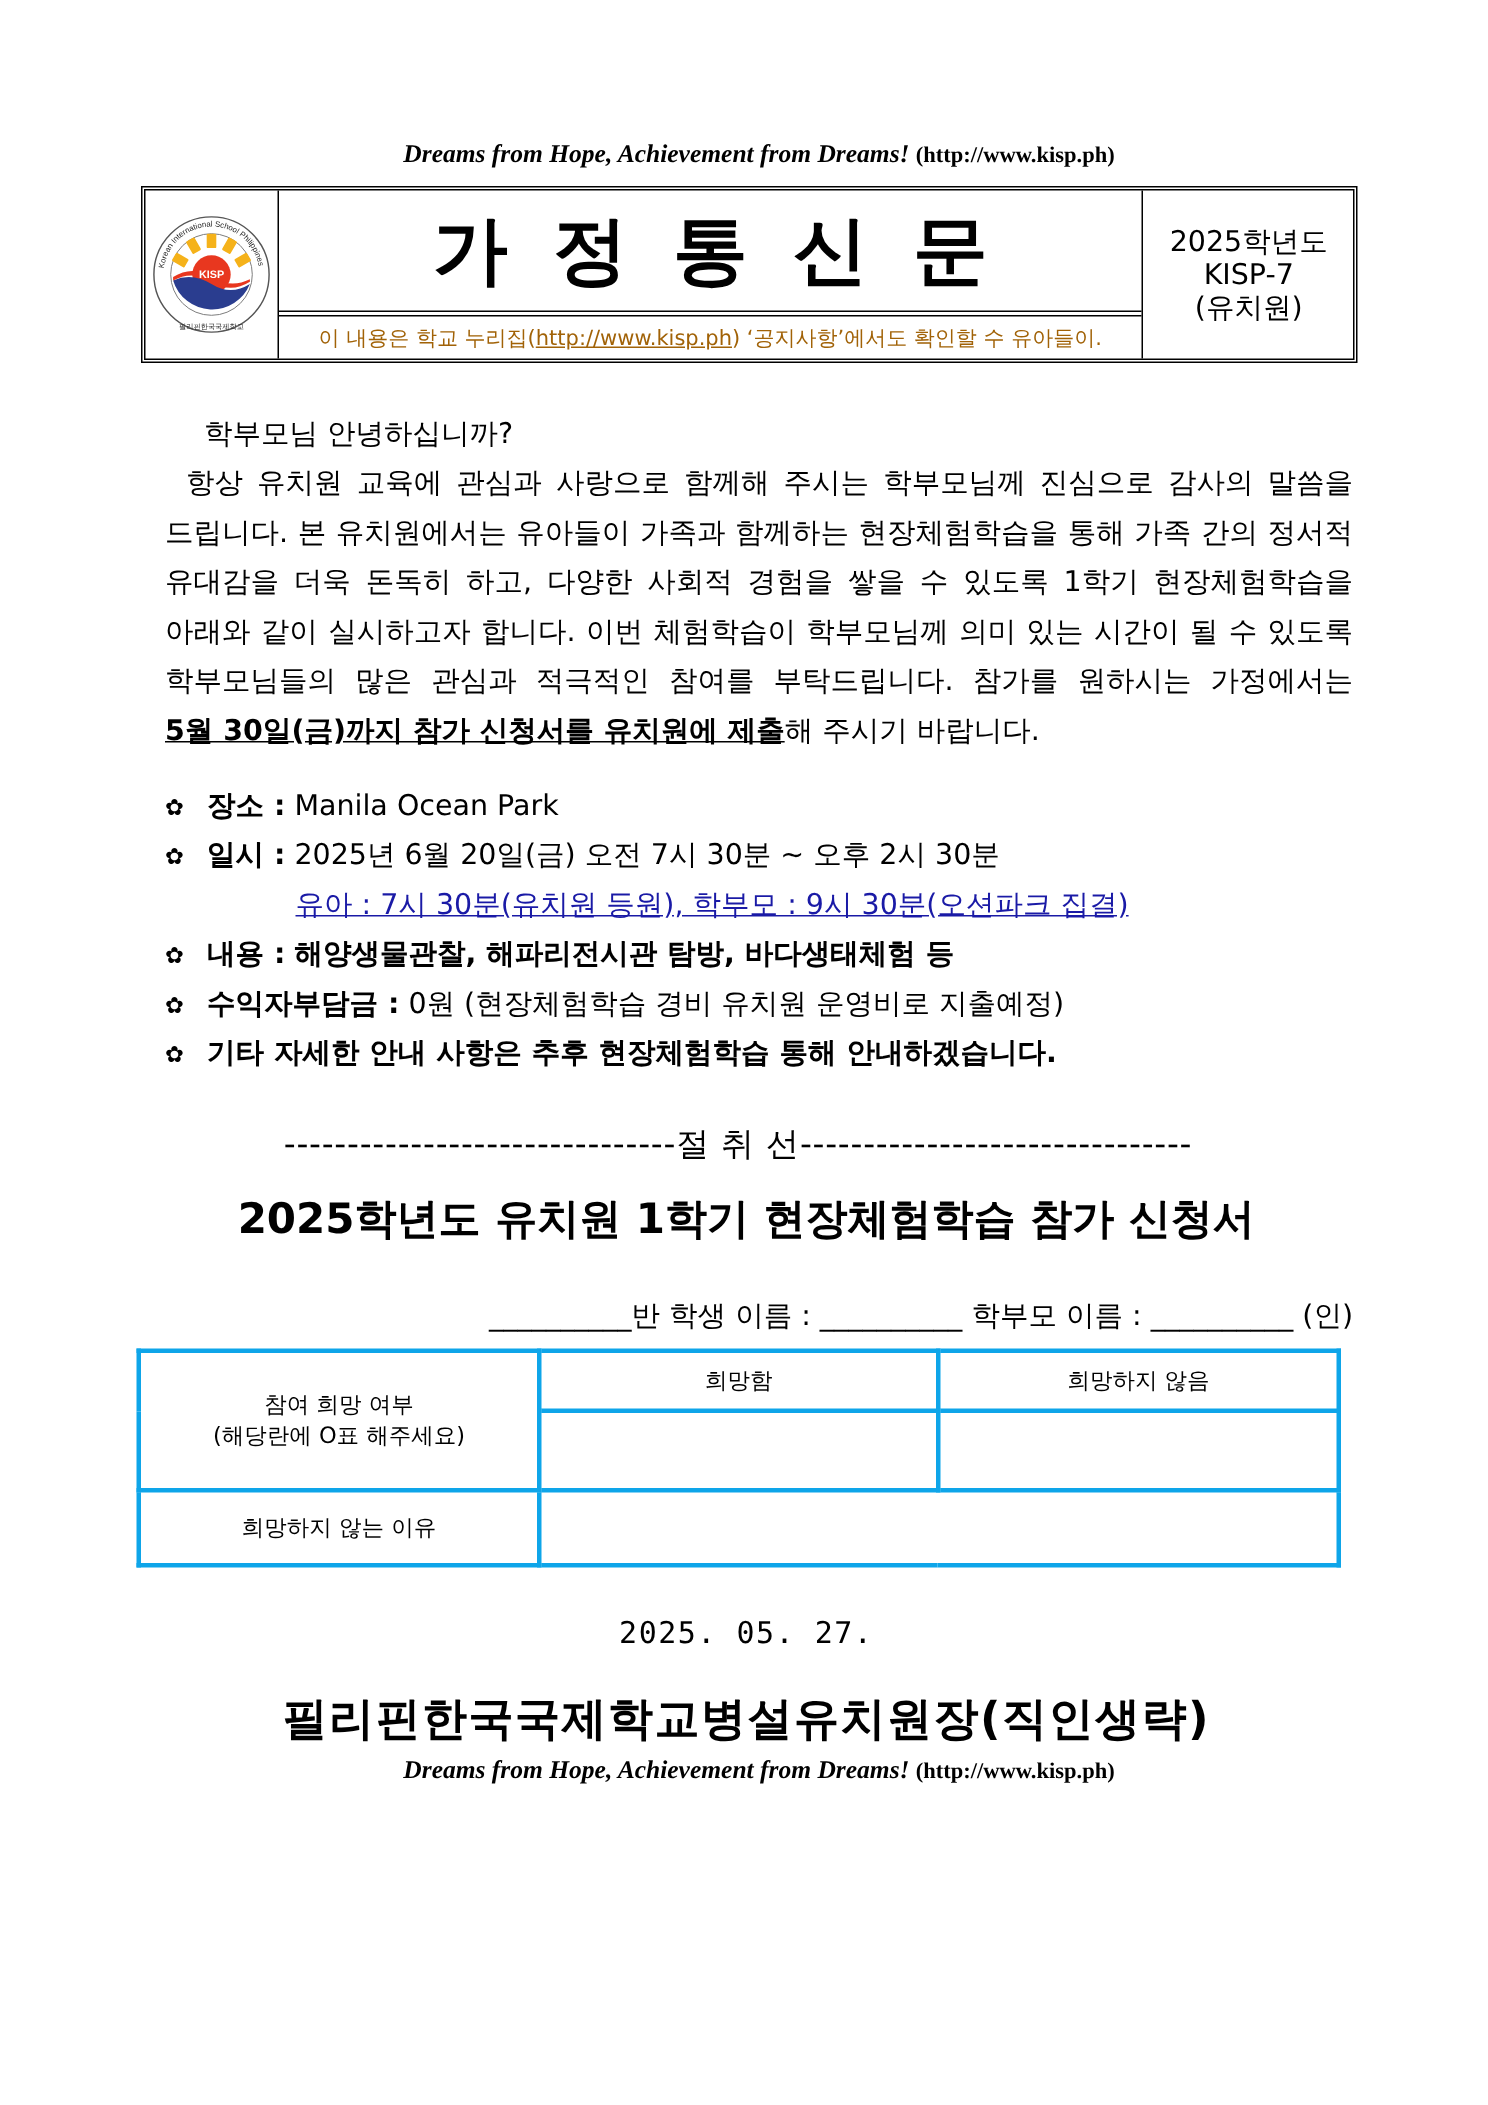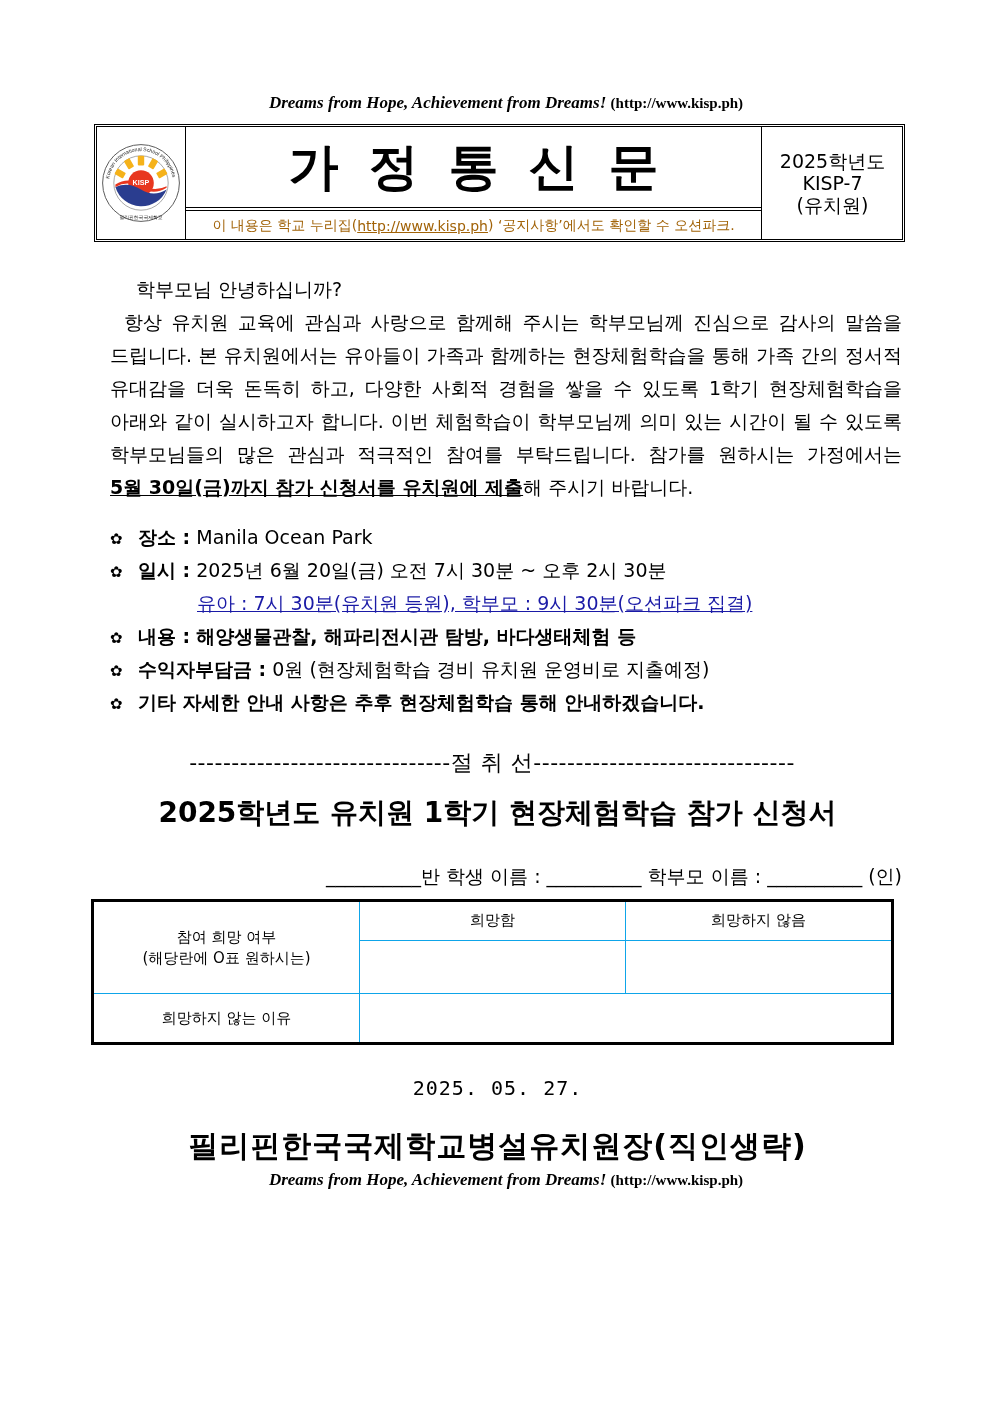--- a/index.html
+++ b/index.html
@@ -71,21 +71,21 @@
       position: absolute; left: 0; width: 995px; text-align: center;
       font-size: 28px; font-weight: bold; white-space: nowrap;
     }
     .signline { position: absolute; left: 205px; width: 697px; font-size: 19px; white-space: nowrap; text-align: right; }
 
     table.app {
       position: absolute; left: 91px; top: 899px; width: 803px; height: 145px;
       border-collapse: collapse; border: 3px solid #000;
     }
     table.app td {
-      border: 1px solid #0ea5e9; text-align: center; vertical-align: middle;
+      border: 3px solid #0ea5e9; text-align: center; vertical-align: middle;
       font-size: 15px; line-height: 21px; padding: 0;
     }
 
     .date { position: absolute; left: 0; width: 995px; text-align: center; font-size: 20px; letter-spacing: 1px; font-family: "DejaVu Sans Mono", "Liberation Mono", monospace; }
     .signer { position: absolute; left: 0; width: 995px; text-align: center; font-size: 30px; font-weight: bold; white-space: nowrap; letter-spacing: 1px; }
   </style>
 </head>
 <body>
 
 <div class="motto" style="top:93px;">
@@ -114,21 +114,21 @@
       <path id="ringpath" d="M10 50 A40 40 0 0 1 90 50" fill="none"></path>
       <text font-size="6.5" fill="#222" font-family="Liberation Sans, sans-serif"><textPath href="#ringpath" startOffset="4%">Korean International School Philippines</textPath></text>
     </svg>
   </div>
 
   <div class="hdr-title">가정통신문</div>
   <div class="hdr-sep"></div>
   <div class="hdr-notice">
     <span>이 내용은 학교 누리집(</span>
       <span class="u">http://www.kisp.ph</span>
-      <span>) ‘공지사항’에서도 확인할 수 오션파크.</span>
+      <span>) ‘공지사항’에서도 확인할 수 유아들이.</span>
   </div>
 
   <div class="hdr-right">
     <div>2025학년도</div>
     <div>KISP-7</div>
     <div>(유치원)</div>
   </div>
 </div>
 
 <div class="line" style="top:276px; left:136px;">학부모님 안녕하십니까?</div>
@@ -174,21 +174,21 @@
 <table class="app">
   <colgroup>
     <col style="width:268px">
     <col style="width:267px">
     <col style="width:268px">
   </colgroup>
   <tbody>
       <tr style="height:40px;">
     <td rowspan="2">
       <div>참여 희망 여부</div>
-      <div>(해당란에 O표 원하시는)</div>
+      <div>(해당란에 O표 해주세요)</div>
     </td>
     <td style="vertical-align:top; padding-top:8px;">희망함</td>
     <td style="vertical-align:top; padding-top:8px;">희망하지 않음</td>
   </tr>
   <tr style="height:53px;">
     <td></td>
     <td></td>
   </tr>
   <tr style="height:50px;">
     <td>희망하지 않는 이유</td>

